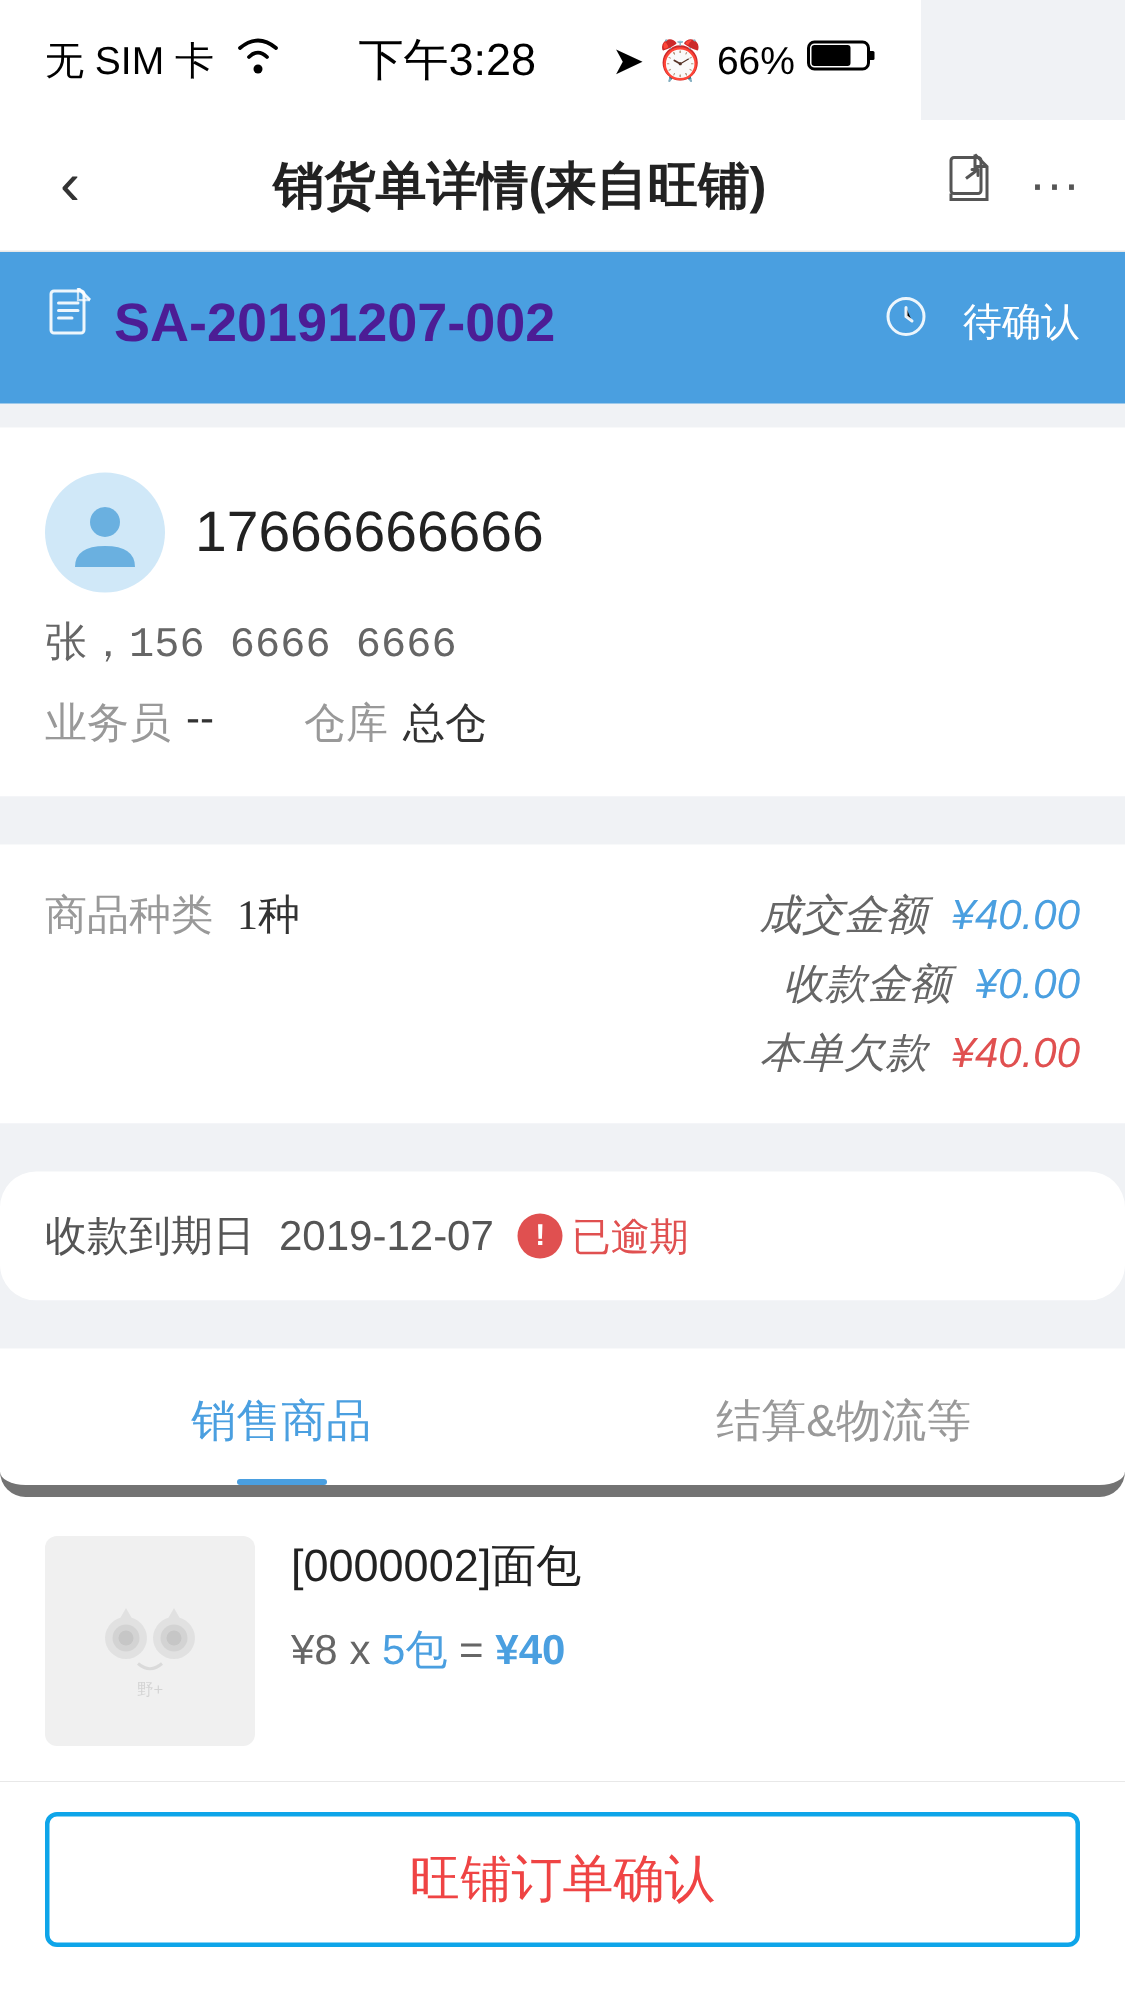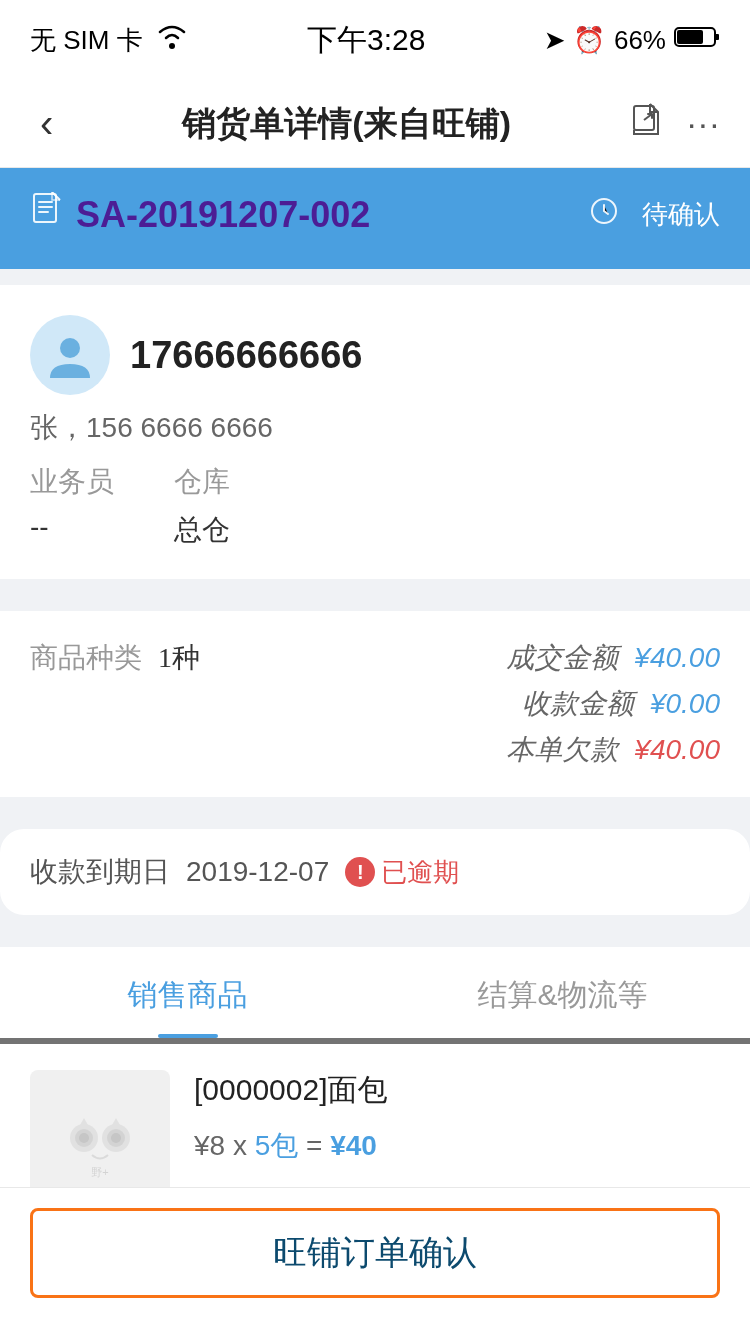--- a/index.html
+++ b/index.html
@@ -8,21 +8,21 @@
       width: 750px;
       min-height: 1334px;
       font-family: -apple-system, "PingFang SC", "Helvetica Neue", Arial, sans-serif;
       background: #f0f2f5;
       font-size: 28px;
       color: #333;
     }
 
     
     .status-bar {
-      width: 750px;
+      width: 614px;
       height: 80px;
       background: #fff;
       display: flex;
       align-items: center;
       justify-content: space-between;
       padding: 0 30px;
       font-size: 26px;
       color: #000;
     }
     .status-bar-left {
@@ -126,38 +126,38 @@
       background: #d0e8f8;
       display: flex;
       align-items: center;
       justify-content: center;
       font-size: 40px;
       color: #6ab0e0;
       flex-shrink: 0;
     }
     .customer-phone {
       font-size: 38px;
-      font-weight: 700;
+      font-weight: 400;
       color: #222;
     }
     .customer-name {
       font-size: 28px;
       color: #666;
       margin-bottom: 16px;
+      font-family: Liberation Mono, monospace;
     }
     .customer-meta {
       display: flex;
       gap: 60px;
       font-size: 28px;
       color: #666;
     }
     .meta-item {
       display: flex;
       gap: 10px;
-      flex-direction: column;
     }
     .meta-label {
       color: #999;
     }
     .meta-value {
       color: #333;
     }
 
     
     .stats-section {
@@ -238,21 +238,22 @@
       font-weight: 700;
     }
 
     
     .tabs-section {
       background: #fff;
       margin-top: 16px;
     }
     .tabs-row {
       display: flex;
-      border-bottom: 6px solid #737373;
+      border-bottom: 8px solid #737373;
+      border-radius: 17px;
     }
     .tab-item {
       flex: 1;
       text-align: center;
       padding: 28px 0 22px;
       font-size: 30px;
       cursor: pointer;
       position: relative;
     }
     .tab-item.active {
@@ -330,25 +331,25 @@
       bottom: 0;
       left: 0;
       width: 750px;
       background: #fff;
       padding: 20px 30px 36px;
       border-top: 1px solid #e8e8e8;
     }
     .confirm-button {
       width: 100%;
       height: 90px;
-      border: 3px solid #f97316;
+      border: 3px solid #0ea5e9;
       background: #fff;
       border-radius: 8px;
       font-size: 34px;
-      color: #0c4a6e;
+      color: #ef4444;
       cursor: pointer;
       display: flex;
       align-items: center;
       justify-content: center;
     }
 
     
     .separator {
       height: 16px;
       background: #f0f2f5;

